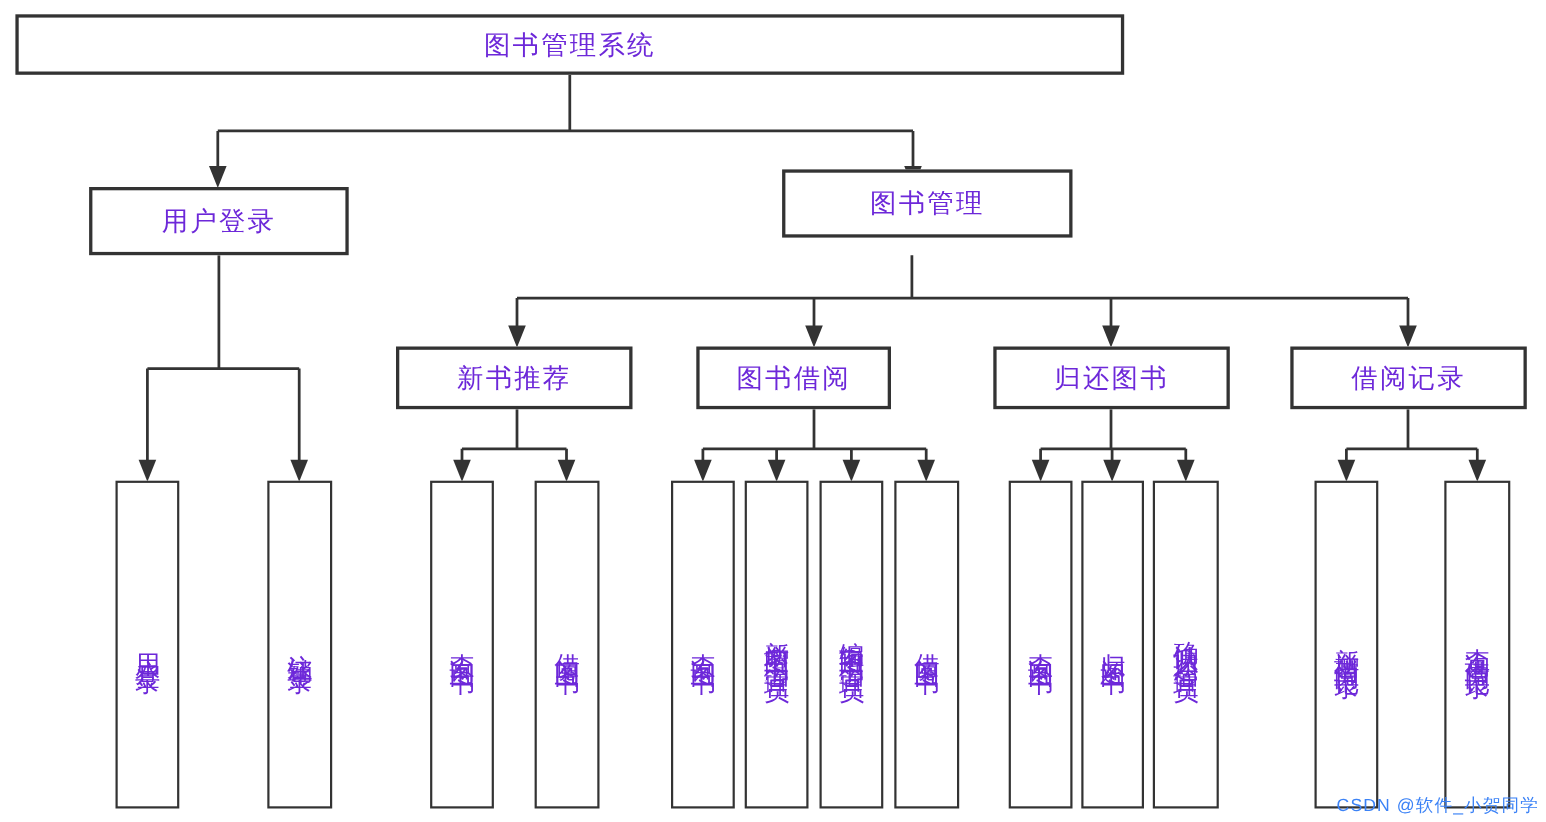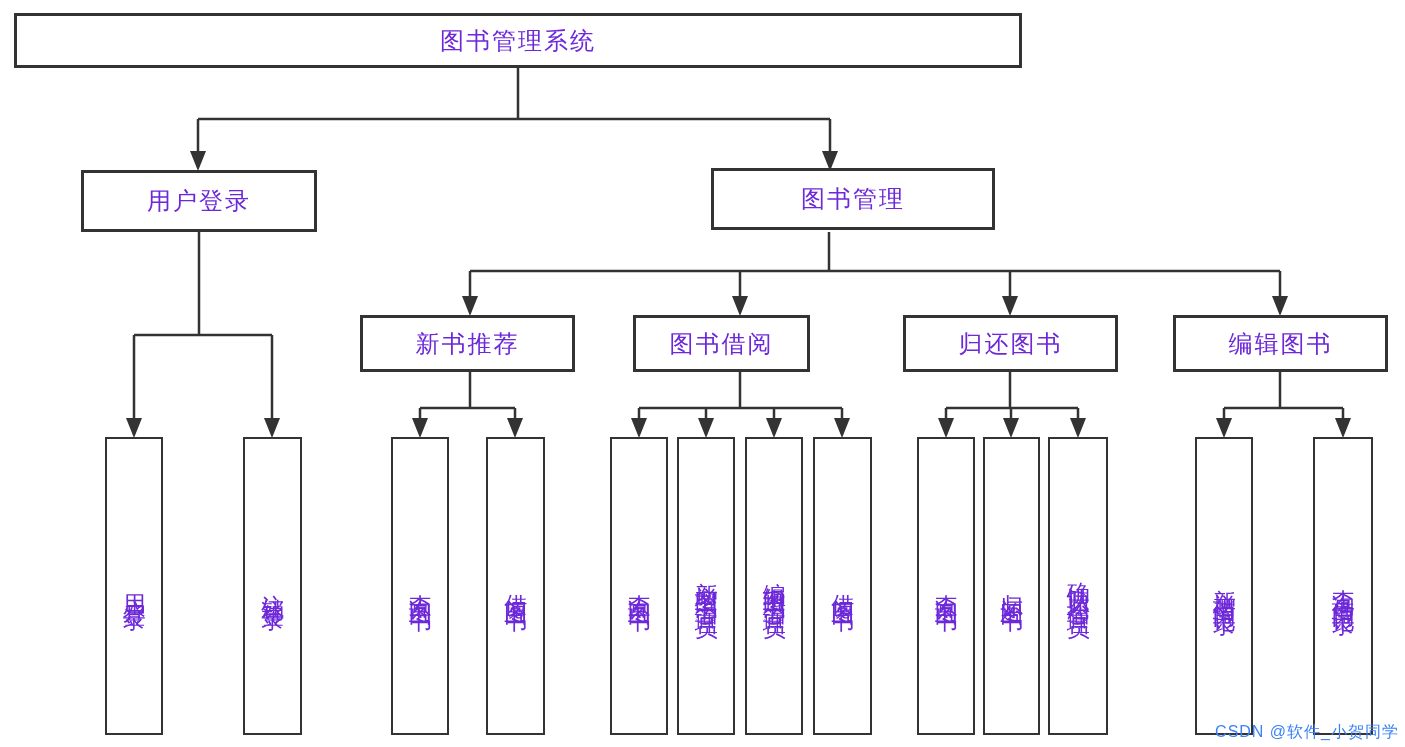--- a/index.html
+++ b/index.html
@@ -98,26 +98,26 @@
       <polygon points="1003,418 1019,418 1011,438"></polygon>
       <polygon points="1070,418 1086,418 1078,438"></polygon>
       <polygon points="1216,418 1232,418 1224,438"></polygon>
       <polygon points="1335,418 1351,418 1343,438"></polygon>
     </g>
   </svg>
 
   <div class="box h" style="left:14px; top:13px; width:1008px; height:55px;">图书管理系统</div>
 
   <div class="box h" style="left:81px; top:170px; width:236px; height:62px;">用户登录</div>
-  <div class="box h" style="left:711px; top:168px; width:284px; height:62px;">图书管理</div>
+  <div class="box h" style="left:711px; top:154px; width:264px; height:62px;">图书管理</div>
 
   <div class="box h" style="left:360px; top:315px; width:215px; height:57px;">新书推荐</div>
   <div class="box h" style="left:633px; top:315px; width:177px; height:57px;">图书借阅</div>
   <div class="box h" style="left:903px; top:315px; width:215px; height:57px;">归还图书</div>
-  <div class="box h" style="left:1173px; top:315px; width:215px; height:57px;">编辑图书</div>
+  <div class="box h" style="left:1173px; top:315px; width:215px; height:57px;">借阅记录</div>
 
   <div class="box leaf" style="left:105px; top:437px; width:58px; height:298px;">用户登录</div>
   <div class="box leaf" style="left:243px; top:437px; width:59px; height:298px;">注销登录</div>
 
   <div class="box leaf" style="left:391px; top:437px; width:58px; height:298px;">查询图书</div>
   <div class="box leaf" style="left:486px; top:437px; width:59px; height:298px;">借阅图书</div>
 
   <div class="box leaf" style="left:610px; top:437px; width:58px; height:298px;">查询图书</div>
   <div class="box leaf" style="left:677px; top:437px; width:58px; height:298px;">新增图书（管理员）</div>
   <div class="box leaf" style="left:745px; top:437px; width:58px; height:298px;">编辑图书（管理员）</div>

